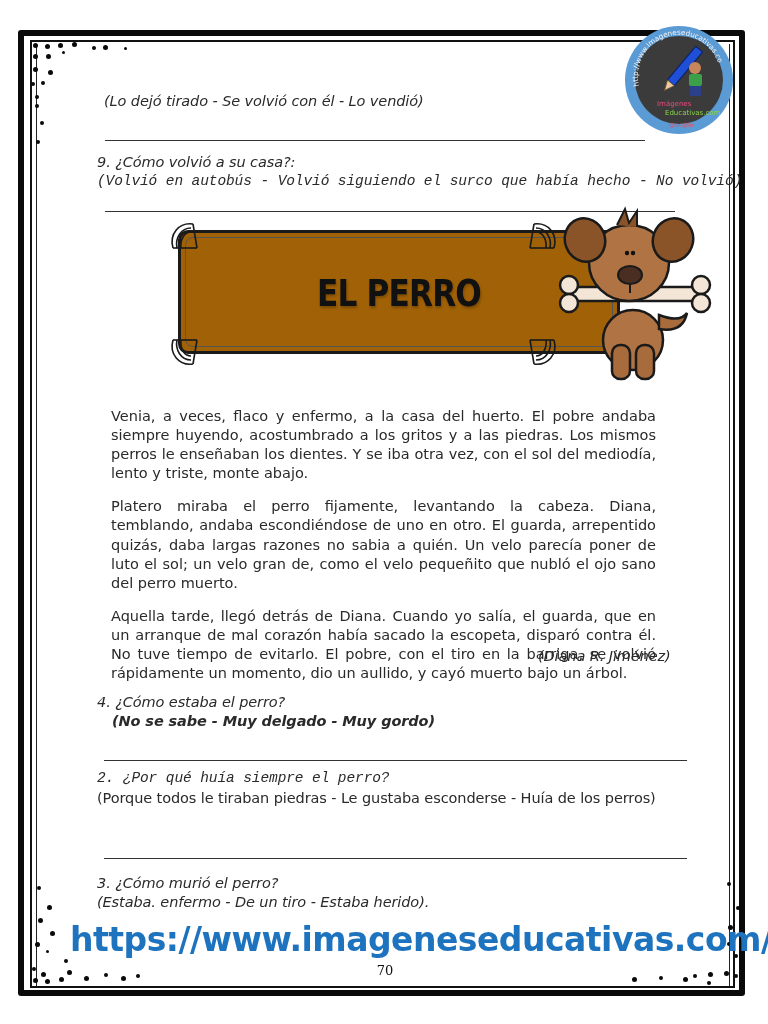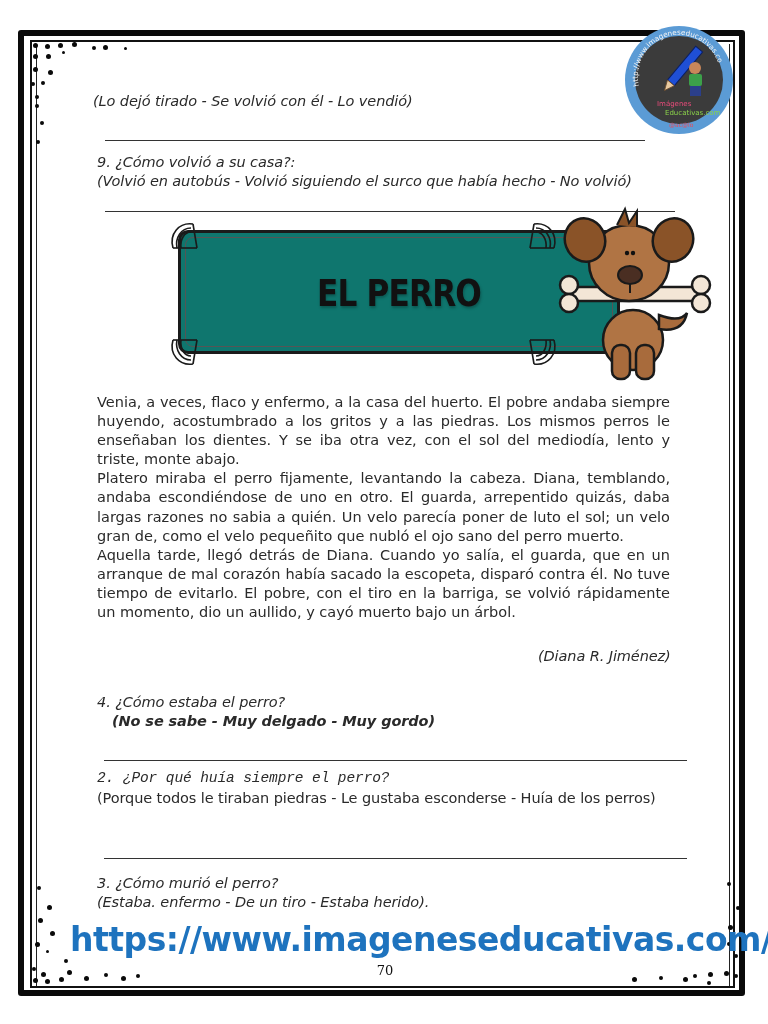--- a/index.html
+++ b/index.html
@@ -10,27 +10,27 @@
   .frame-inner { position: absolute; left: 30px; top: 40px; width: 705px; height: 948px; border: 2px solid #111; box-sizing: border-box; }
   .frame-inner2 { position: absolute; left: 36px; top: 44px; width: 694px; height: 942px; border-left: 1.5px solid #222; border-right: 1.5px solid #222; box-sizing: border-box; }
   .dots { position: absolute; }
   .dot { position: absolute; background: #0a0a0a; border-radius: 50%; }
 
   .txt { position: absolute; font-size: 14.5px; line-height: 19px; letter-spacing: -0.1px; }
   .it { font-style: italic; }
   .rule { position: absolute; height: 0; border-top: 1.5px solid #333; }
 
   
-  .title-box { position: absolute; left: 178px; top: 230px; width: 442px; height: 124px; border: 3px solid #1a1a1a; border-radius: 10px; box-sizing: border-box; background: #0f766e; }
+  .title-box { position: absolute; left: 178px; top: 230px; width: 442px; height: 124px; border: 3px solid #1a1a1a; border-radius: 10px; box-sizing: border-box; background: #a16207; }
   .title-box::after { content: ""; position: absolute; left: 4px; top: 4px; right: 4px; bottom: 4px; border: 1px solid #555; border-radius: 8px; }
   .title-text { position: absolute; left: 0; right: 0; top: 38px; text-align: center; font-family: "DejaVu Sans", sans-serif; font-weight: bold; font-size: 38px; letter-spacing: -1px; color: #111; transform: scaleX(0.82); text-shadow: 1px 2px 3px rgba(0,0,0,0.25); }
   .shell { position: absolute; width: 36px; height: 36px; }
 
   .story { position: absolute; left: 97px; top: 393px; width: 573px; font-size: 14.5px; line-height: 19.1px; text-align: justify; }
-  .story p { margin: 0; }
+  .story p { margin: 14px; }
 
   .logo { position: absolute; left: 625px; top: 26px; width: 108px; height: 108px; border-radius: 50%; background: #5b9bd5; }
 
   .url { position: absolute; left: 70px; top: 920px; width: 630px; text-align: center; font-family: "DejaVu Sans", sans-serif; font-weight: bold; font-size: 33px; color: #1e73be; letter-spacing: -0.5px; }
   .pagenum { position: absolute; left: 370px; top: 963px; width: 30px; text-align: center; font-family: "DejaVu Serif", serif; font-size: 13px; color: #111; }
 </style>
 </head>
 <body>
 
 <div class="frame-outer"></div>
@@ -110,25 +110,25 @@
 
     <circle cx="70" cy="42" r="6" fill="#c8875a"></circle>
     <rect x="64" y="48" width="13" height="12" rx="2" fill="#3ca04a"></rect>
     <rect x="65" y="60" width="11" height="10" fill="#2b3f8a"></rect>
     <text x="32" y="80" font-family="DejaVu Sans, sans-serif" font-size="7" fill="#e84b7a">Imágenes</text>
     <text x="40" y="89" font-family="DejaVu Sans, sans-serif" font-size="7" fill="#8bd34a">Educativas.com</text>
     <text x="44" y="101" font-family="DejaVu Sans, sans-serif" font-size="6" fill="#e84b5a">@ac@lo</text>
   </svg>
 </div>
 
-<div class="txt it" style="left:93px;top:92px;">(Lo dejó tirado - Se volvió con él - Lo vendió)</div>
+<div class="txt it" style="left:104px;top:92px;">(Lo dejó tirado - Se volvió con él - Lo vendió)</div>
 <div class="rule" style="left:105px;top:140px;width:540px;"></div>
 
 <div class="txt it" style="left:97px;top:153px;">9. ¿Cómo volvió a su casa?:</div>
-<div class="txt it" style="left:97px;top:172px;">(Volvió en autobús - Volvió siguiendo el surco que había hecho - No volvió)</div>
+<div class="txt it" style="left:97px;top:172px;font-family:Liberation Mono, monospace;">(Volvió en autobús - Volvió siguiendo el surco que había hecho - No volvió)</div>
 <div class="rule" style="left:105px;top:211px;width:570px;"></div>
 
 <div class="title-box">
   <div class="title-text">EL PERRO</div>
 </div>
 
 <svg class="shell" style="left:167px;top:218px" viewBox="0 0 36 36">
   <g fill="none" stroke="#1a1a1a" stroke-width="1.6">
       <path d="M6 30 C2 16 12 4 26 6"></path>
       <path d="M10 30 C8 20 14 10 24 10"></path>

